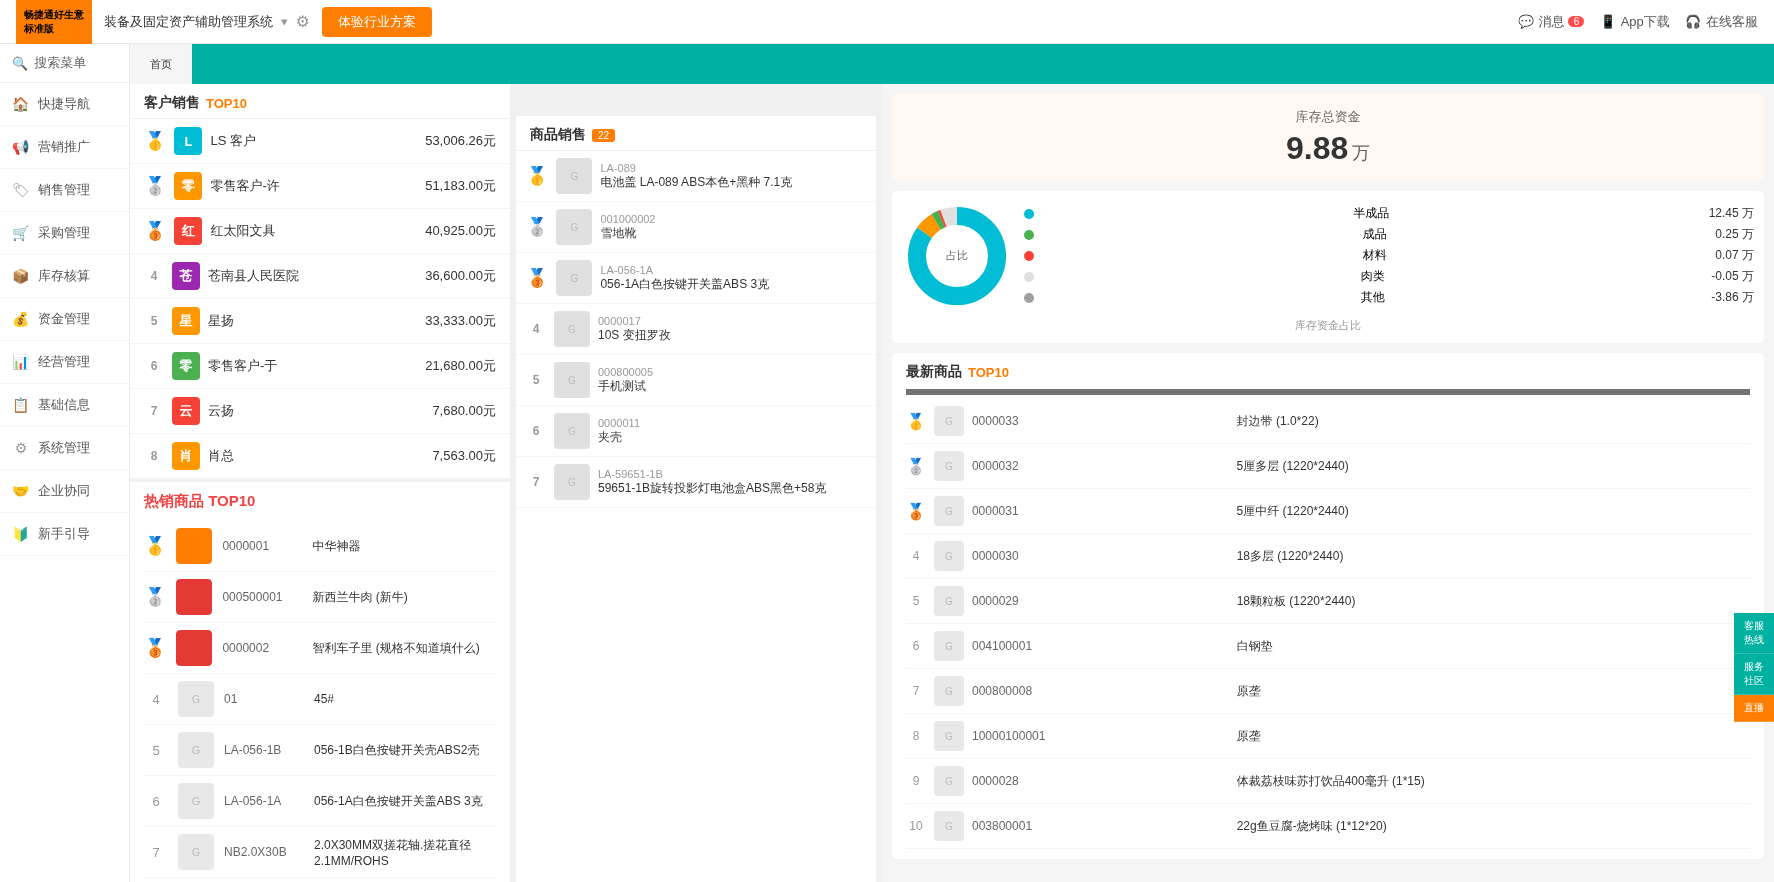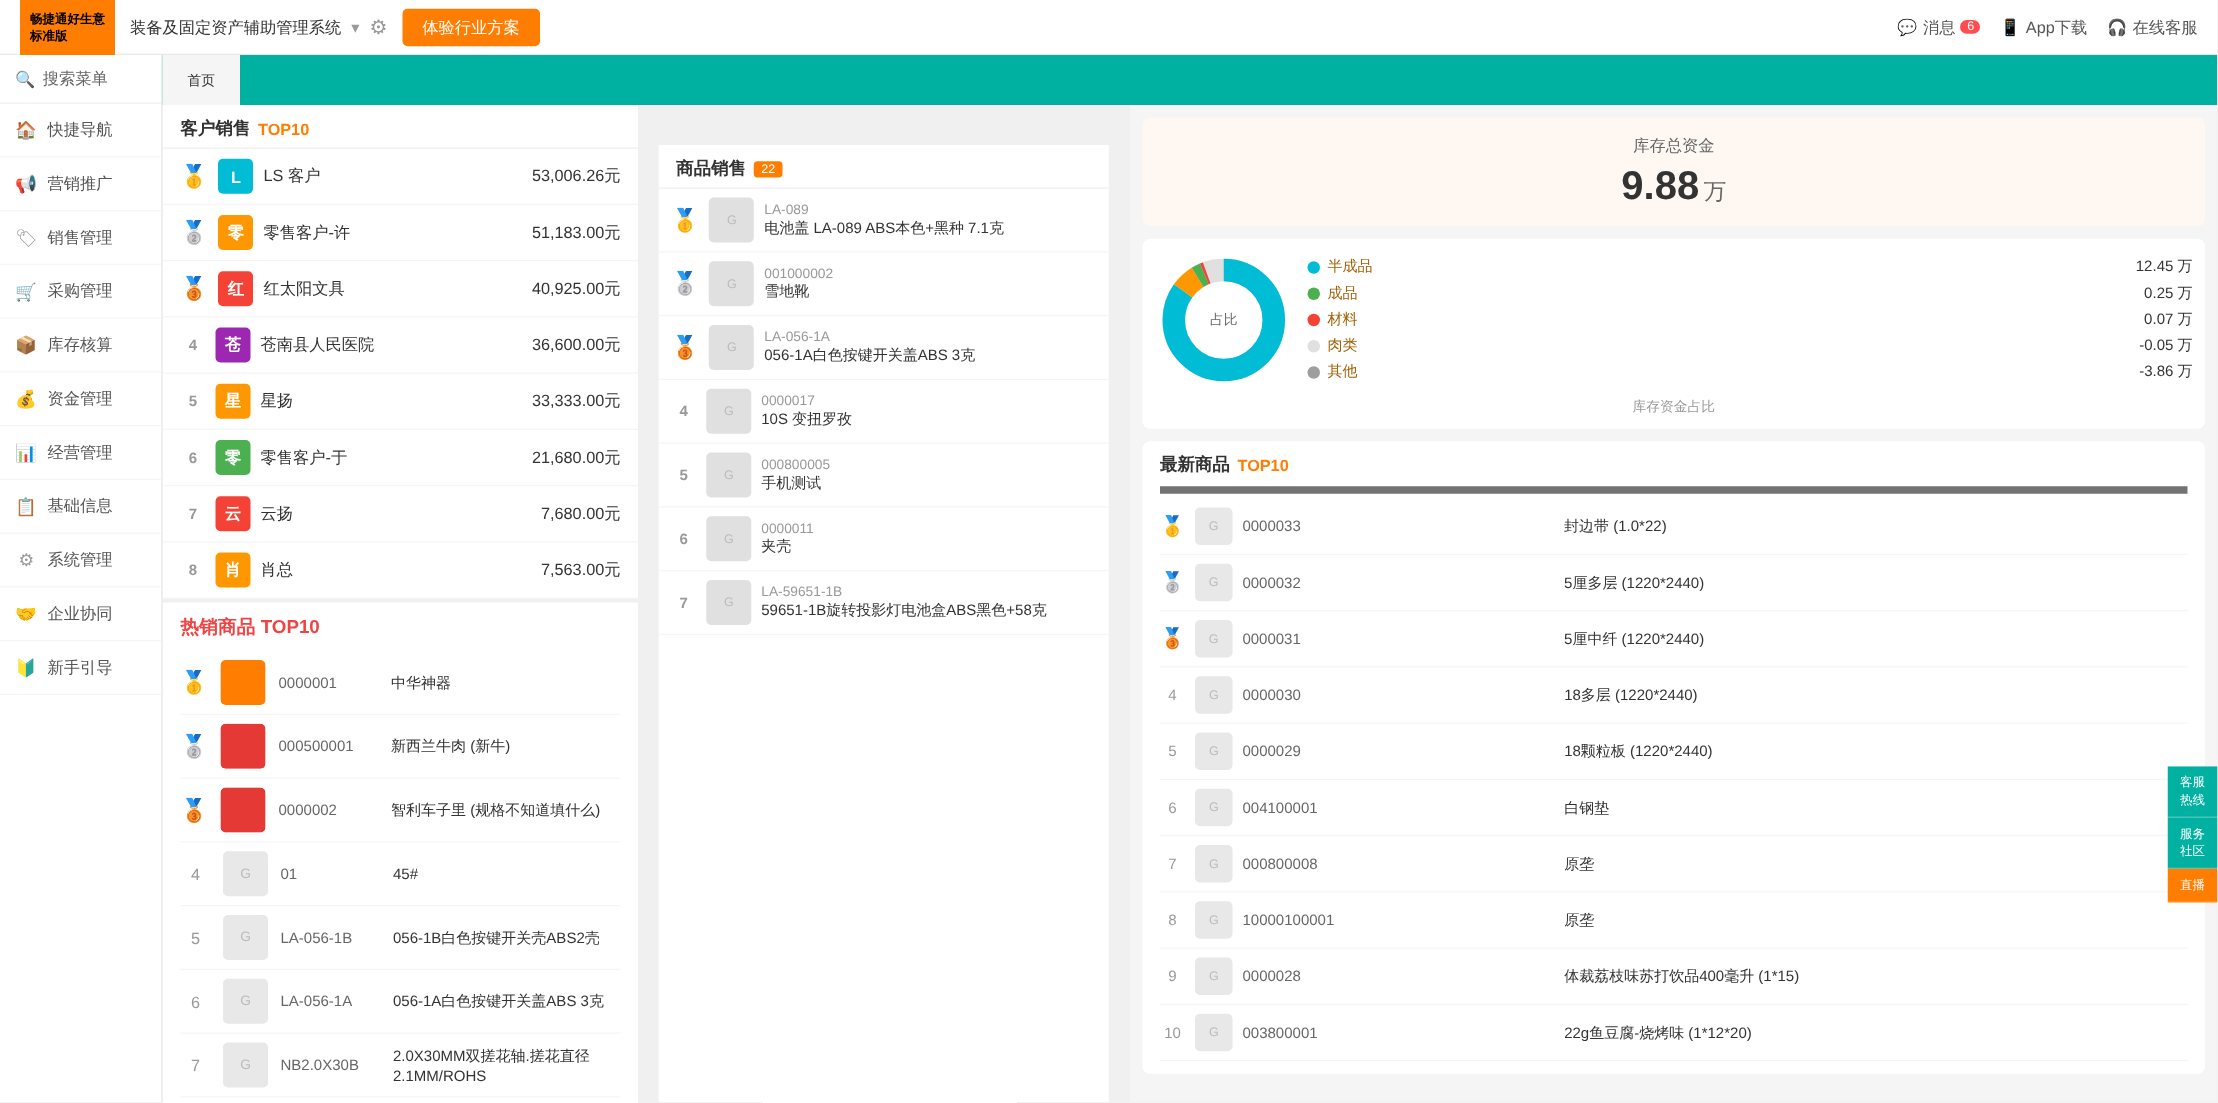--- a/index.html
+++ b/index.html
@@ -30,37 +30,37 @@
 
     
     .content { flex: 1; display: flex; flex-direction: column; overflow: hidden; }
 
     
     .nav-tabs { background: #00b0a0; height: 40px; display: flex; align-items: center; flex-shrink: 0; }
     .nav-tab { padding: 0 20px; height: 40px; display: flex; align-items: center; color: #fff; cursor: pointer; font-size: 11px; font-weight: 500; }
     .nav-tab.active { background: #f5f5f5; color: #333; }
 
     
-    .page-content { flex: 1; overflow-y: auto; display: flex; gap: 16px; background: #f0f0f0; }
+    .page-content { flex: 1; overflow-y: auto; display: flex; gap: 5px; background: #f0f0f0; }
     .rank-item { display: flex; align-items: center; padding: 8px 14px; border-bottom: 1px solid #f5f5f5; gap: 8px; }
     .rank-num { width: 20px; text-align: center; color: #999; font-size: 12px; font-weight: bold; }
     .rank-avatar { width: 28px; height: 28px; border-radius: 4px; display: flex; align-items: center; justify-content: center; color: #fff; font-size: 13px; font-weight: bold; flex-shrink: 0; }
     .rank-name { flex: 1; font-size: 13px; color: #333; }
     .rank-amount { font-size: 13px; color: #333; font-weight: 500; }
     .medal-icon { font-size: 18px; }
 
     
     .prod-rank-item { display: flex; align-items: center; padding: 7px 10px; border-bottom: 1px solid #f5f5f5; gap: 8px; }
     .prod-thumb { width: 36px; height: 36px; background: #e0e0e0; border-radius: 4px; display: flex; align-items: center; justify-content: center; color: #999; font-size: 10px; flex-shrink: 0; overflow: hidden; }
     .prod-info { flex: 1; min-width: 0; }
     .prod-code { font-size: 11px; color: #999; }
     .prod-name { font-size: 12px; color: #333; white-space: nowrap; overflow: hidden; text-overflow: ellipsis; }
     .legend-item { display: flex; align-items: center; gap: 6px; margin-bottom: 4px; font-size: 12px; }
     .legend-dot { width: 10px; height: 10px; border-radius: 50%; flex-shrink: 0; }
-    .legend-label { flex: 1; color: #a16207; }
+    .legend-label { flex: 1; color: #000000; text-align: center; }
     .legend-value { color: #333; font-weight: 500; }
     .latest-item { display: flex; align-items: center; gap: 8px; padding: 7px 0; border-bottom: 1px solid #f5f5f5; }
     .latest-rank { width: 20px; text-align: center; font-size: 12px; color: #999; }
     .latest-thumb { width: 30px; height: 30px; background: #e8e8e8; border-radius: 4px; display: flex; align-items: center; justify-content: center; color: #bbb; font-size: 10px; flex-shrink: 0; }
     .latest-code { font-size: 12px; color: #666; flex: 1; }
     .latest-name { font-size: 12px; color: #333; flex: 2; }
     .hot-item { display: flex; align-items: center; gap: 10px; padding: 7px 0; border-bottom: 1px solid #f5f5f5; }
     .hot-rank { width: 24px; text-align: center; }
     .hot-thumb { width: 36px; height: 36px; background: #e8e8e8; border-radius: 4px; flex-shrink: 0; overflow: hidden; display: flex; align-items: center; justify-content: center; }
     .hot-prod-code { font-size: 12px; color: #666; width: 80px; }

